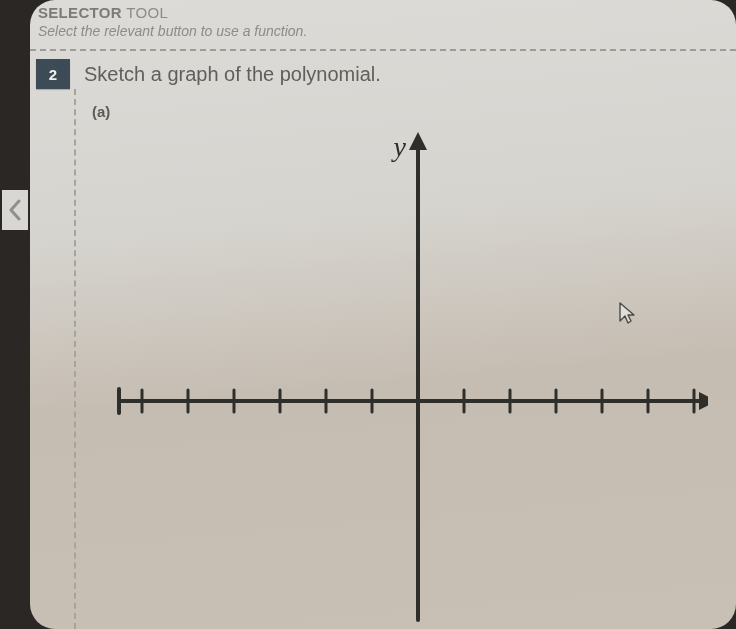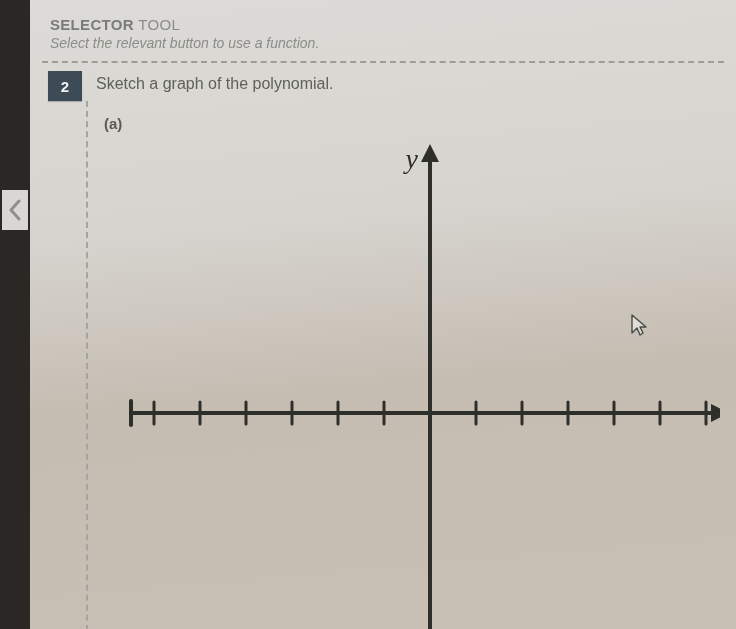--- a/index.html
+++ b/index.html
@@ -10,21 +10,22 @@
     position: relative;
     color: #5a5a5a;
   }
   .page {
     position: absolute;
     left: 30px;
     top: 0;
     right: 0;
     bottom: 0;
     background: linear-gradient(175deg, #dcdbd7 0%, #d6d4cf 35%, #c6bdb2 60%, #c8c0b4 100%);
-    padding: 12px;
+    padding: 0;
+    border-radius: 25px;
   }
   .back-chevron {
     position: absolute;
     left: 2px;
     top: 190px;
     width: 26px;
     height: 40px;
     display: flex;
     align-items: center;
     justify-content: center;
@@ -63,21 +64,21 @@
     color: #f0f0ee;
     font-weight: 700;
     font-size: 15px;
     display: flex;
     align-items: center;
     justify-content: center;
     margin: 0 14px 0 6px;
     box-shadow: 0 1px 1px rgba(0,0,0,0.2);
   }
   .q-prompt {
-    font-size: 16px;
+    font-size: 20px;
     color: #5f5f5b;
     padding-top: 4px;
   }
   .content {
     position: relative;
     margin-left: 44px;
     border-left: 2px dashed #a5a49d;
     height: 540px;
     padding: 14px 0 0 16px;
   }

